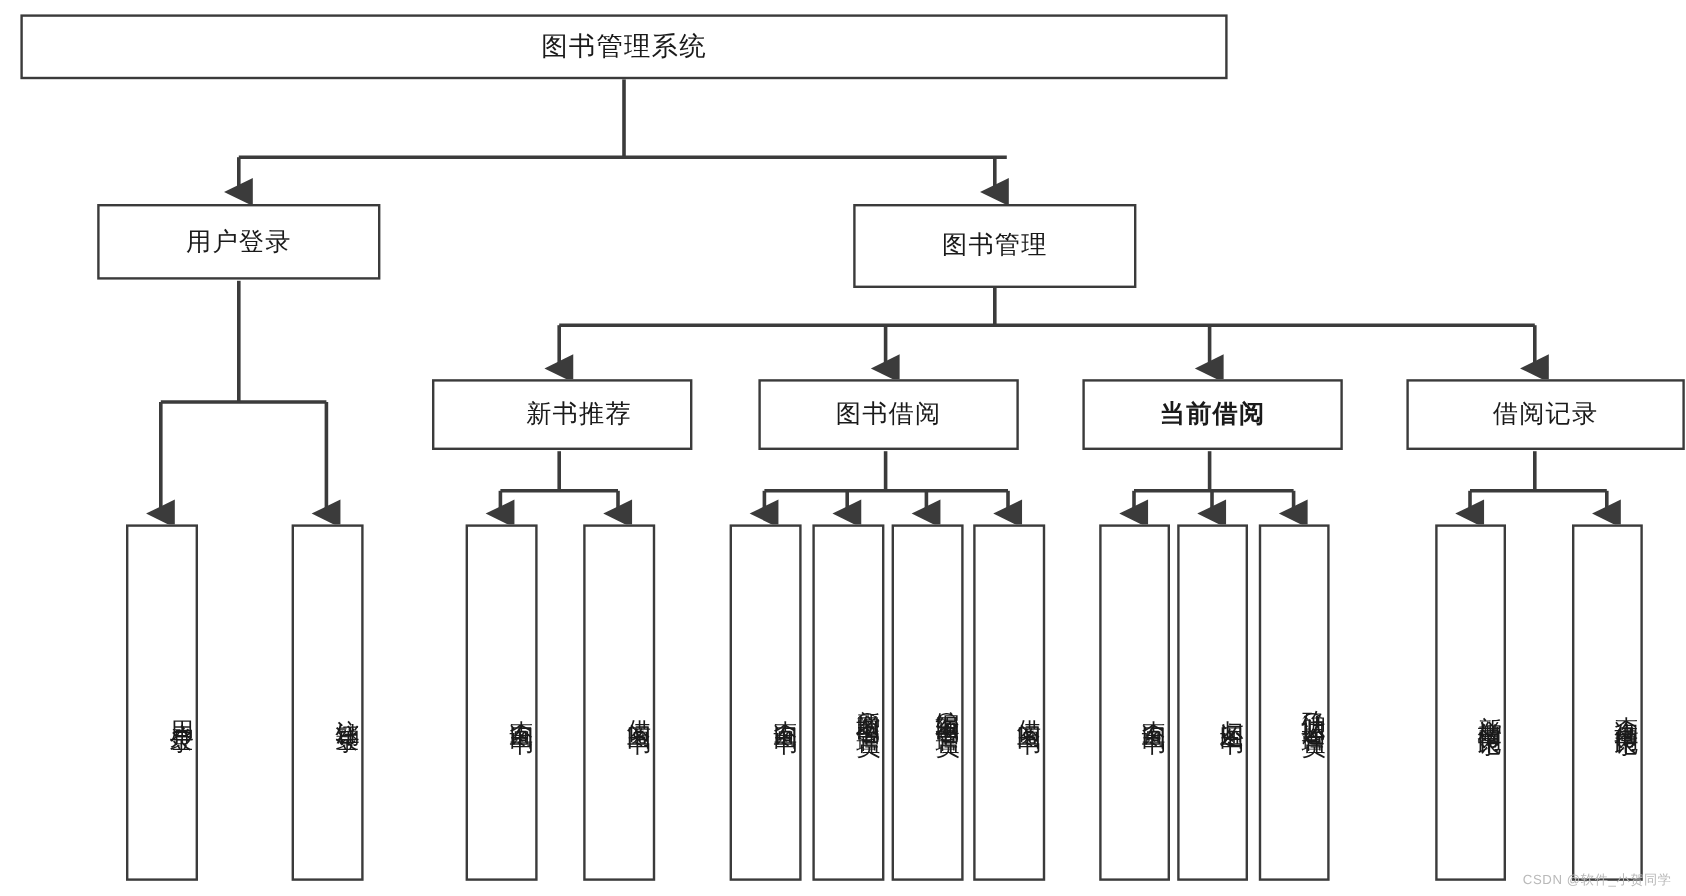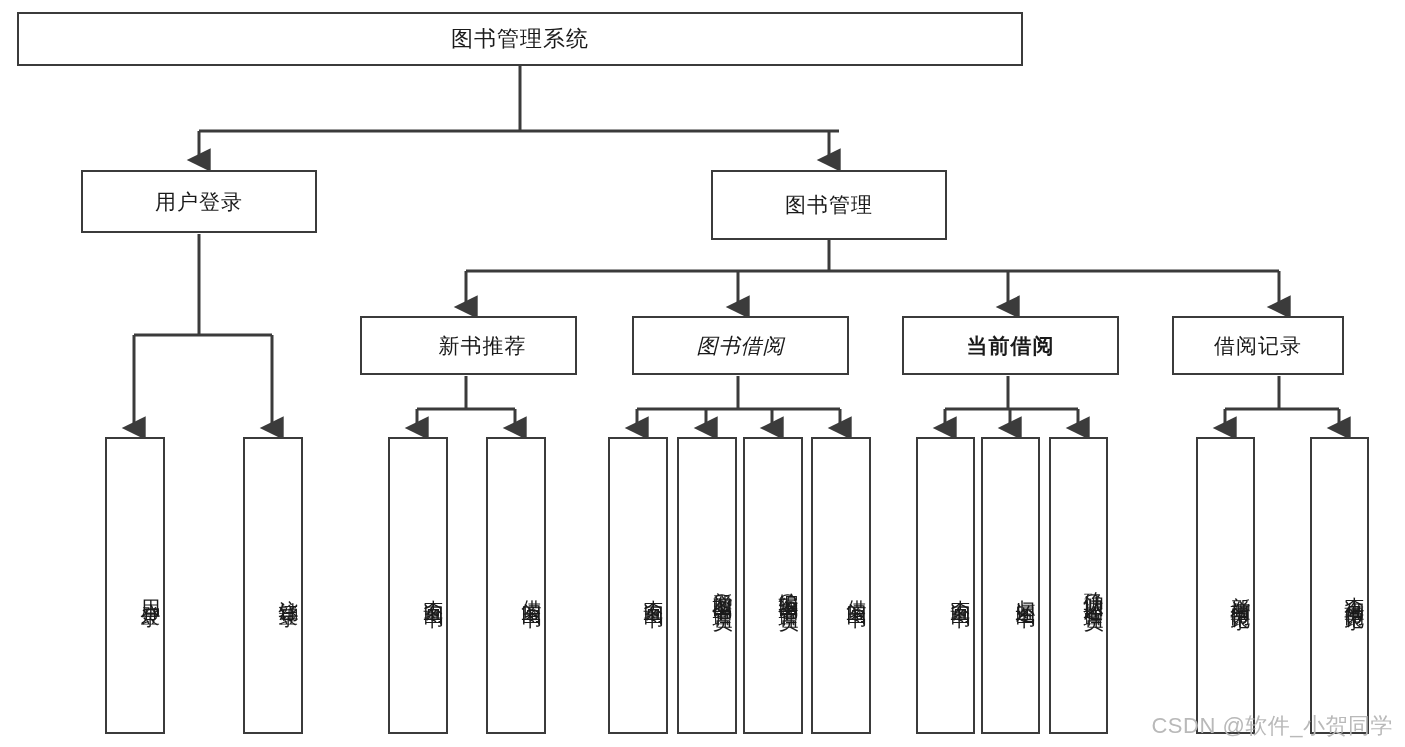--- a/index.html
+++ b/index.html
@@ -56,21 +56,21 @@
   }
   .node.vert .vlabel {
     writing-mode: vertical-rl;
     text-orientation: upright;
     white-space: nowrap;
   }
   .watermark {
     position: absolute;
     right: 12px;
     bottom: 6px;
-    font-size: 22px;
+    font-size: 11px;
     color: #b9b9b9;
     letter-spacing: 0.5px;
     z-index: 5;
     white-space: nowrap;
   }
 </style>
 </head>
 <body>
 
 <div id="canvas">
@@ -133,27 +133,27 @@
   <div class="node horiz" style="left:81px; top:170px; width:236px; height:63px;">
     <span>用户登录</span>
   </div>
   <div class="node horiz" style="left:711px; top:170px; width:236px; height:70px;">
     <span>图书管理</span>
   </div>
 
   <div class="node horiz" style="left:360px; top:316px; width:217px; height:59px;padding-left:28px;">
     <span>新书推荐</span>
   </div>
-  <div class="node horiz" style="left:632px; top:316px; width:217px; height:59px;font-style:italic;">
+  <div class="node horiz" style="left:632px; top:316px; width:217px; height:59px;">
     <span>图书借阅</span>
   </div>
   <div class="node horiz" style="left:902px; top:316px; width:217px; height:59px;font-weight:bold;">
     <span>当前借阅</span>
   </div>
-  <div class="node horiz" style="left:1172px; top:316px; width:172px; height:59px;">
+  <div class="node horiz" style="left:1172px; top:316px; width:232px; height:59px;">
     <span>借阅记录</span>
   </div>
 
   <div class="node vert" style="left:105px; top:437px; width:60px; height:297px;">
     <span class="vlabel">用户登录</span>
   </div>
   <div class="node vert" style="left:243px; top:437px; width:60px; height:297px;">
     <span class="vlabel">注销登录</span>
   </div>
 

